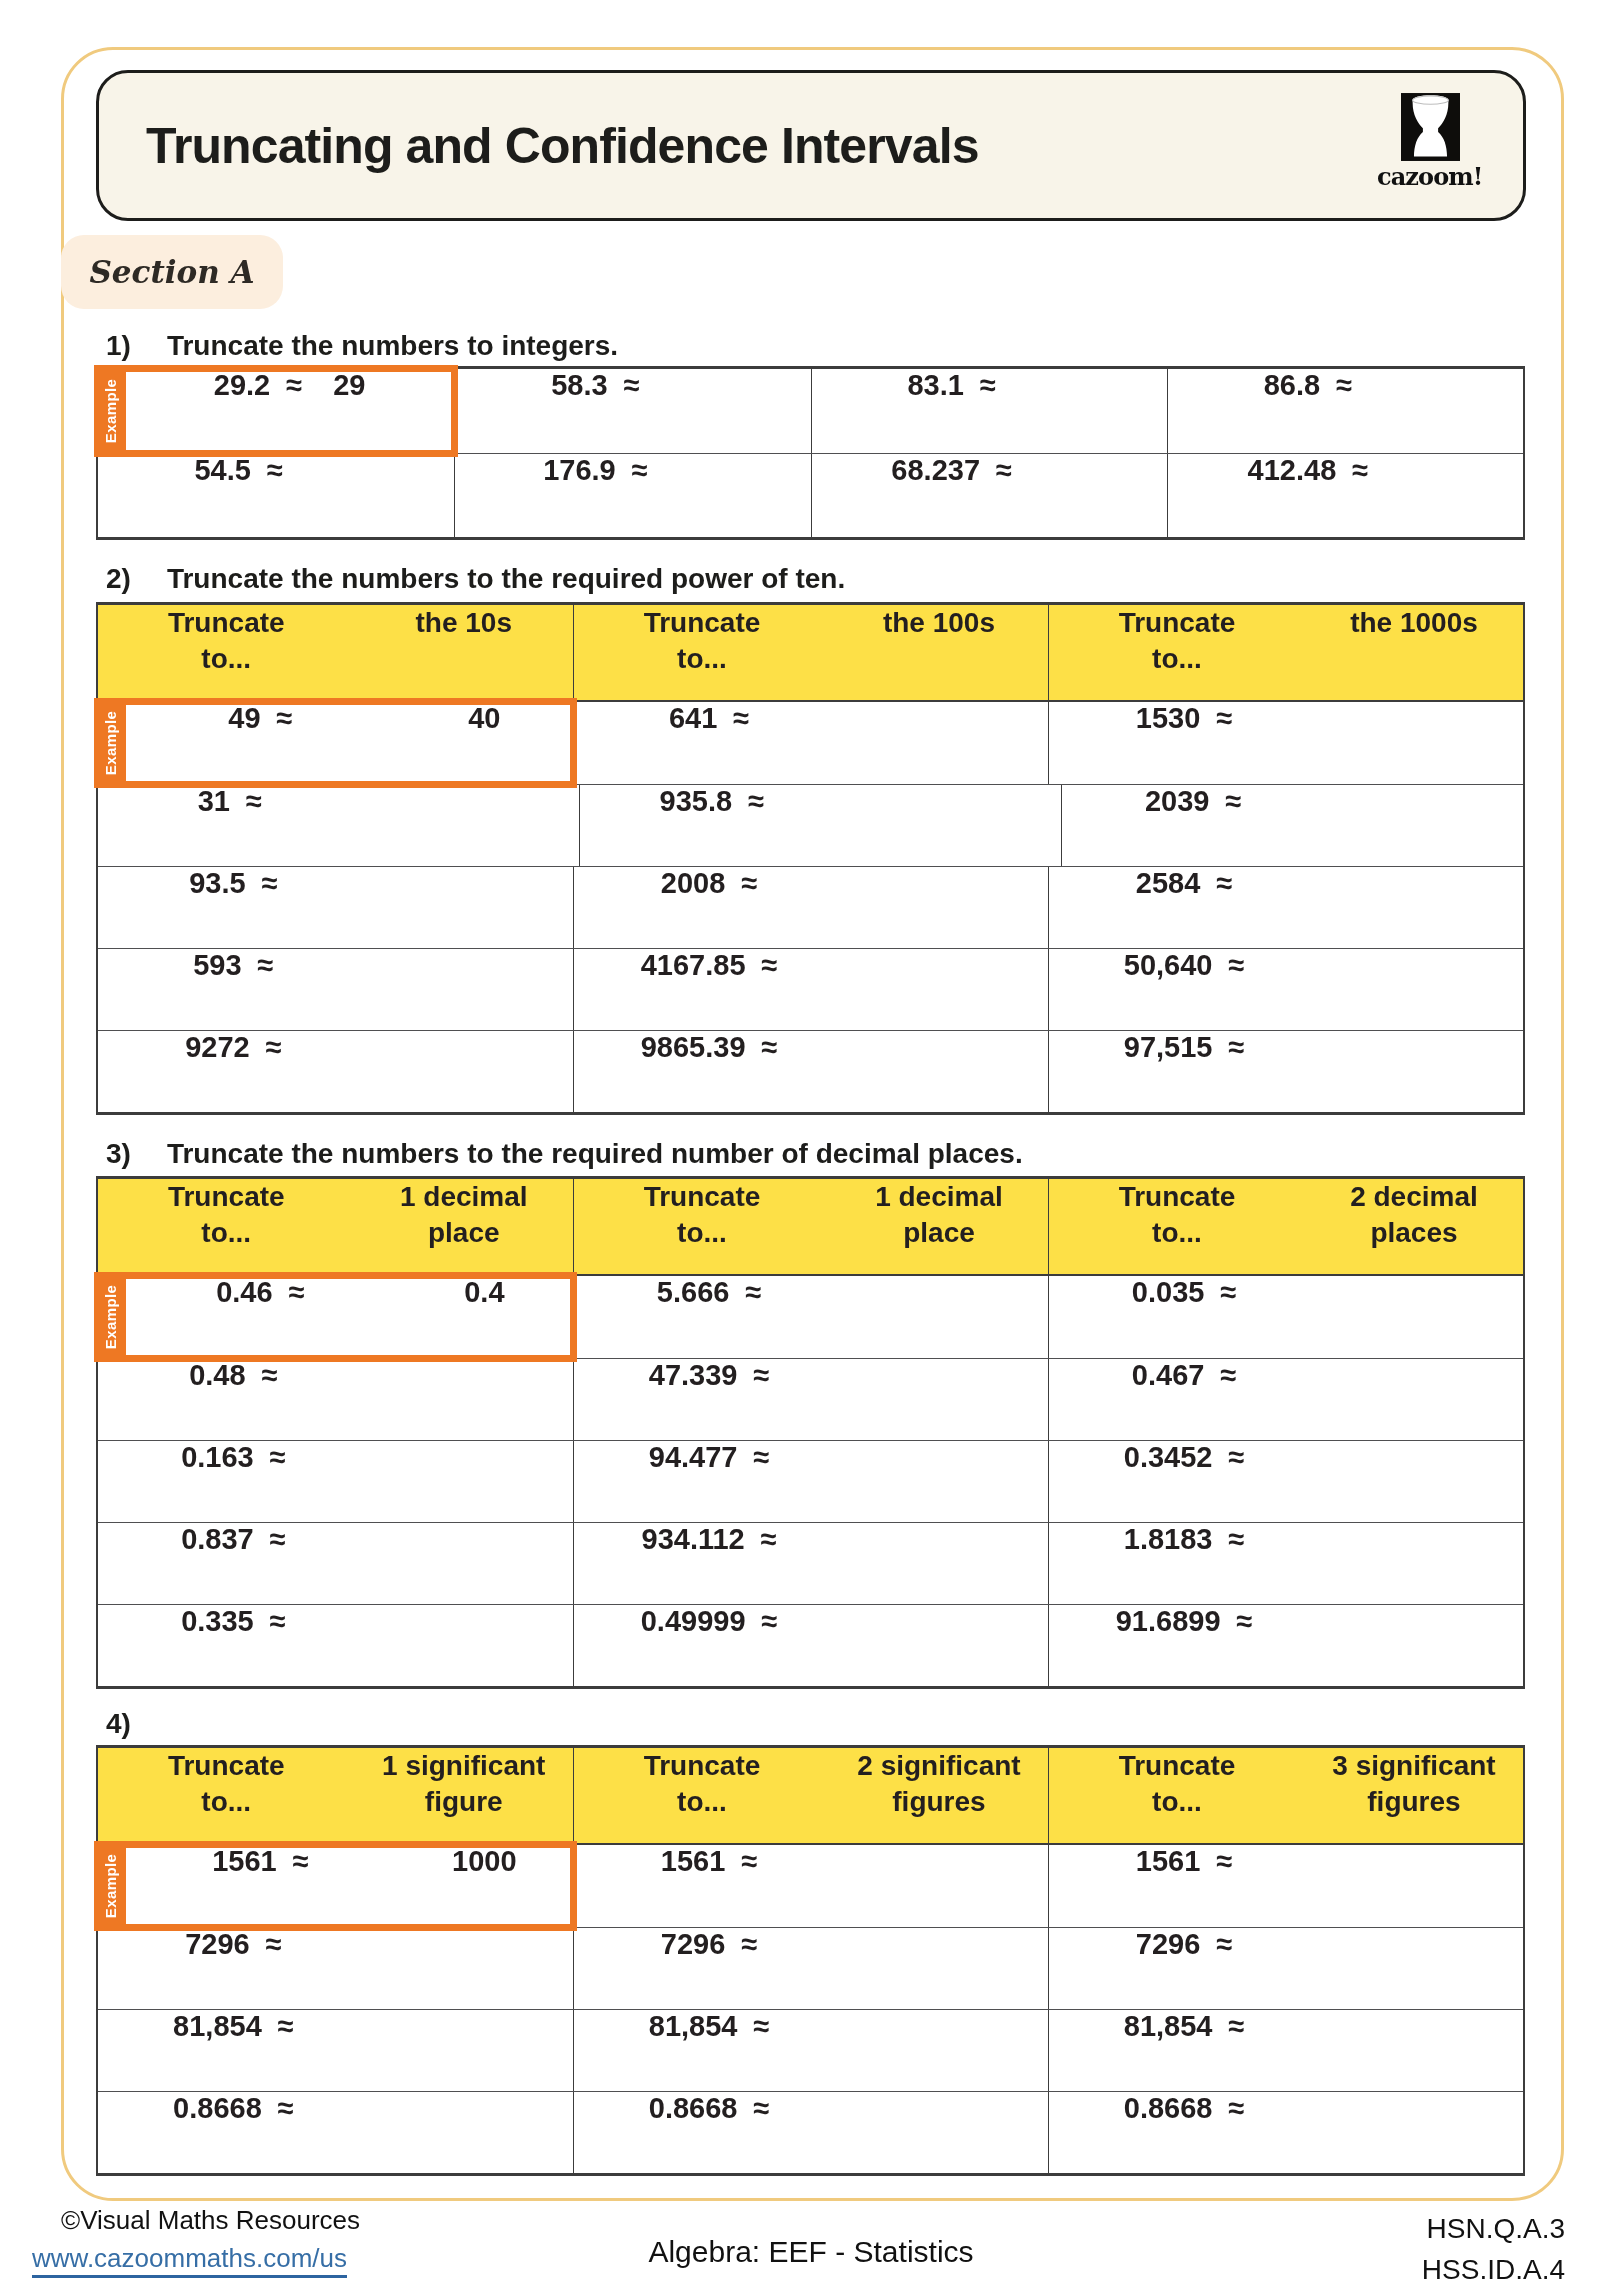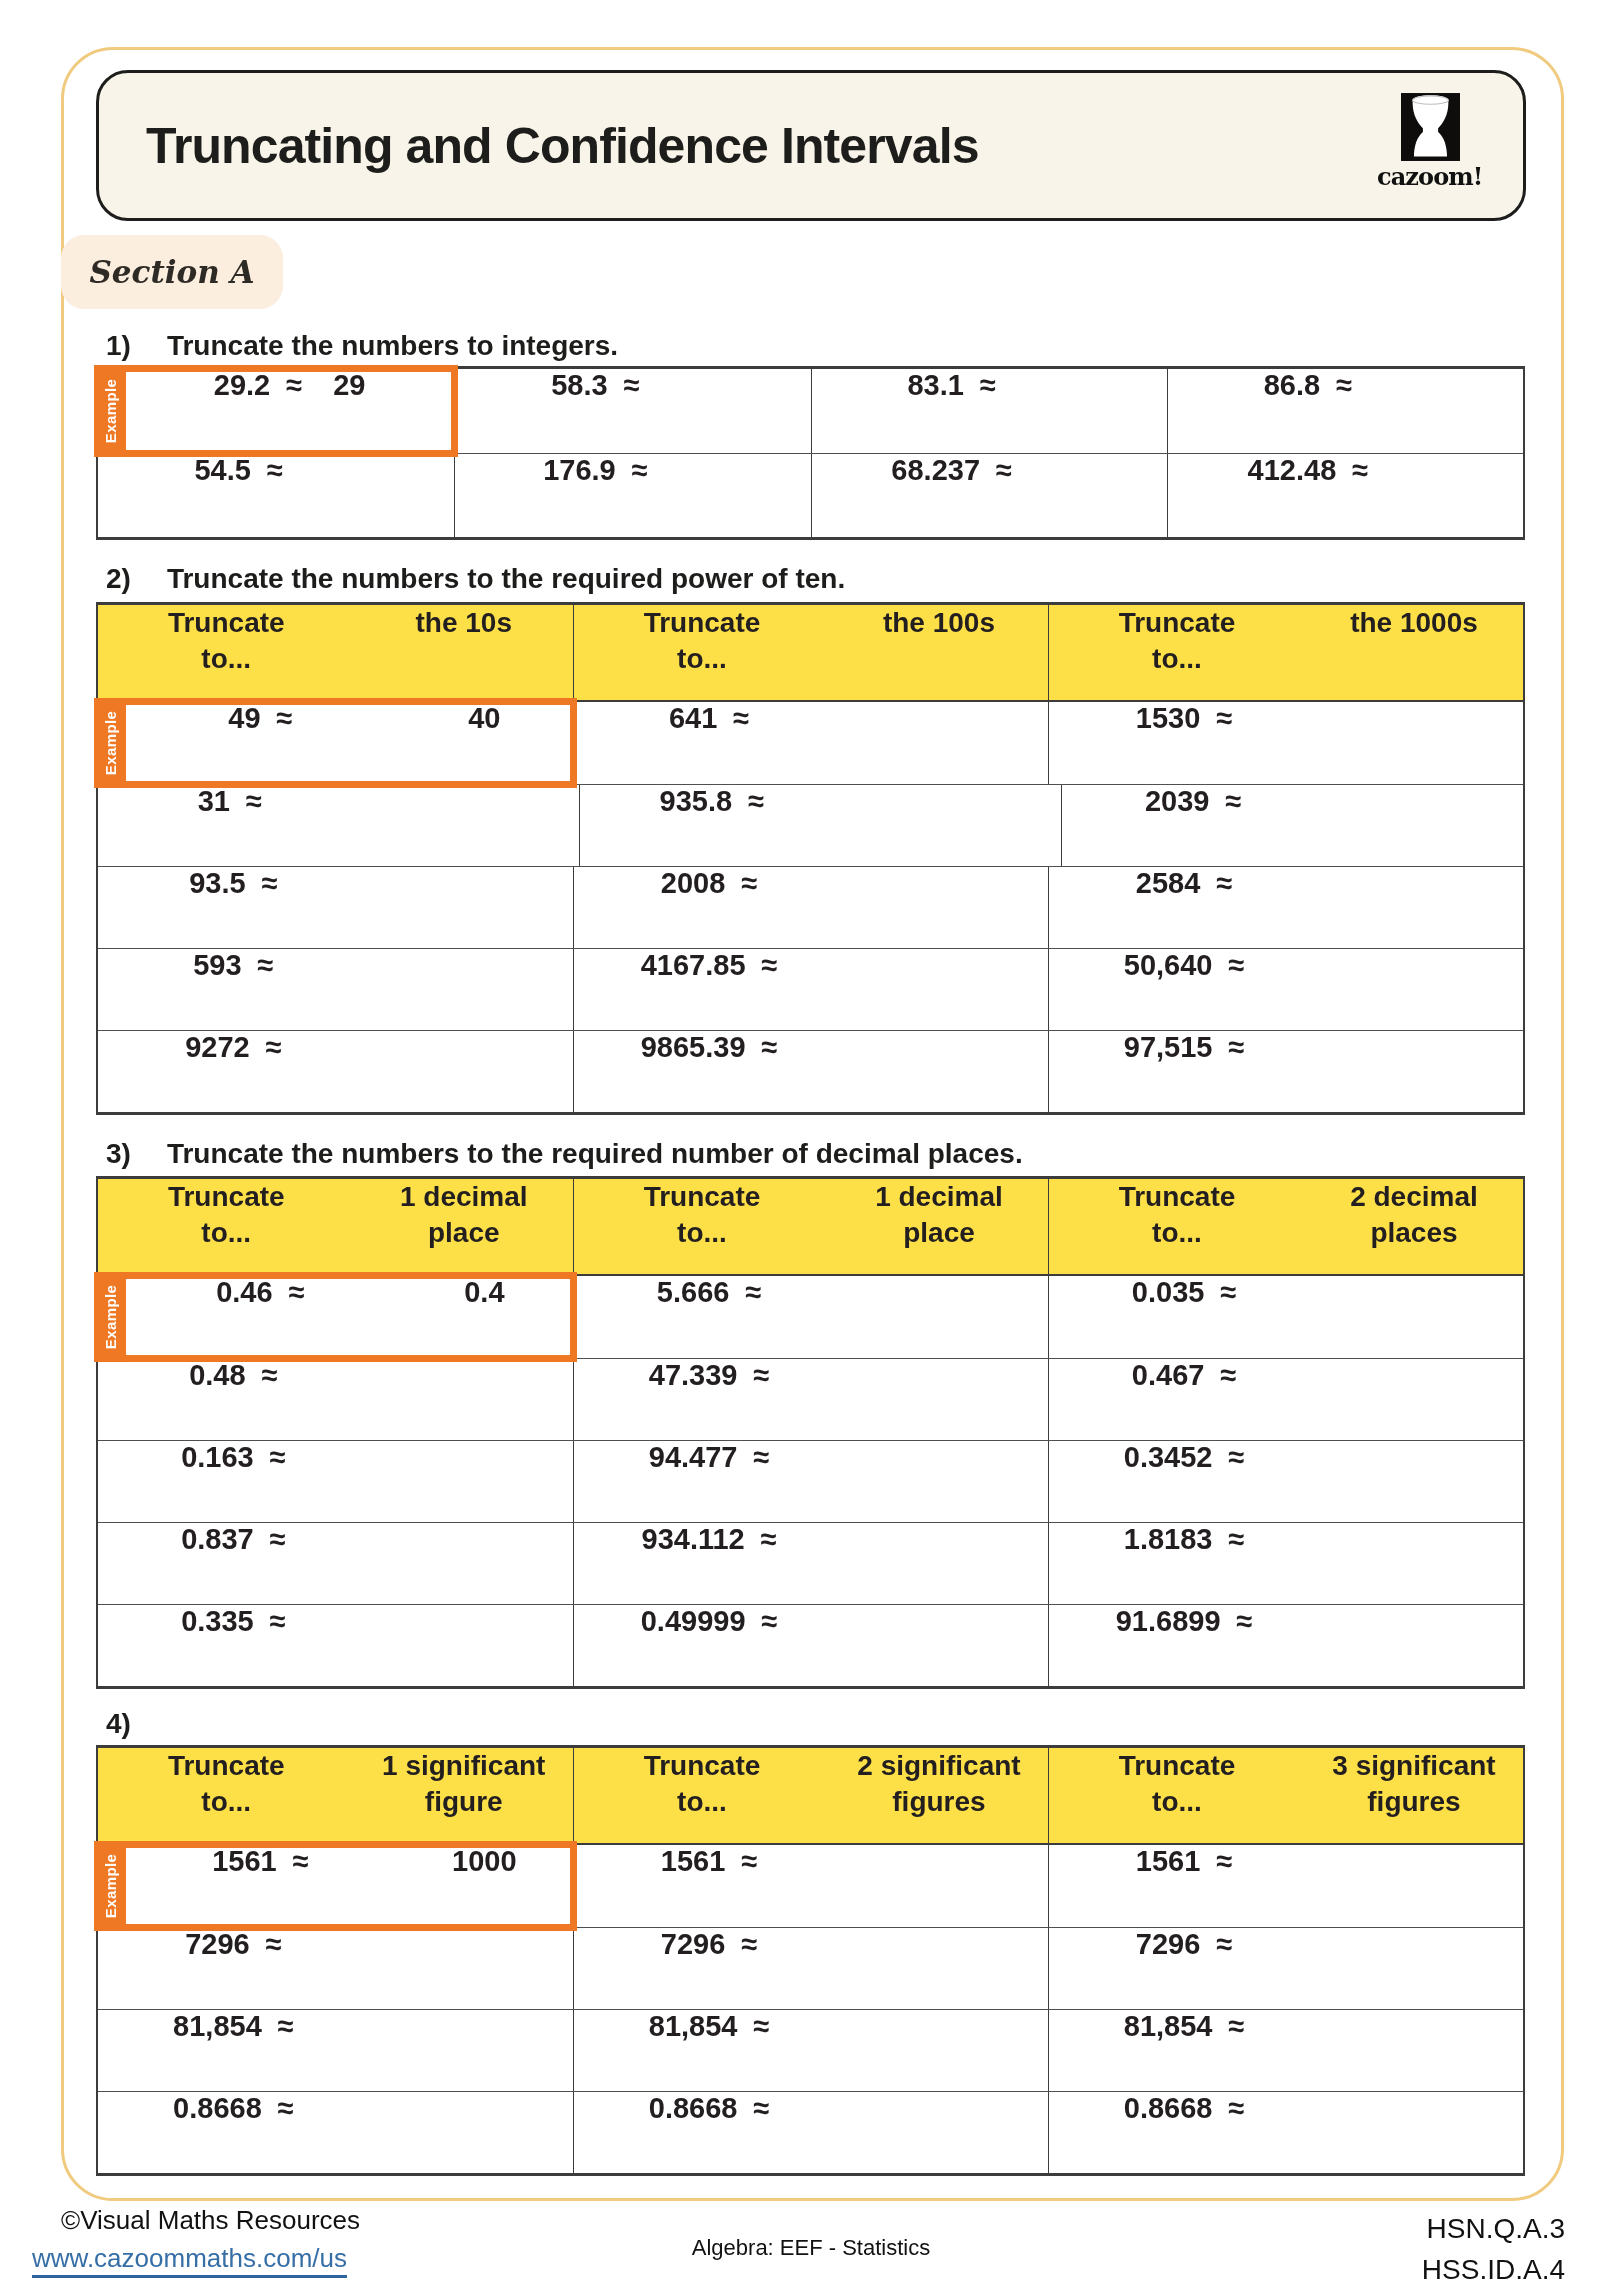--- a/index.html
+++ b/index.html
@@ -87,21 +87,21 @@
   }
   
   .footer-left{position:absolute;left:16px;top:2205px;font-size:26px;color:#111;}
   .footer-left .copyright{display:block;margin-left:45px;}
   .footer-link{
     display:inline-block;margin-left:16px;margin-top:7.2px;color:#366ea6;
     border-bottom:3.6px solid #2d64a0;padding-bottom:0.9px;cursor:pointer;
   }
   .footer-center{
     position:absolute;left:0;top:2235px;width:100%;text-align:center;
-    font-size:22px;color:#111;
+    font-size:30px;color:#111;
   }
   .footer-codes{
     position:absolute;right:57px;top:2209px;text-align:right;
     font-size:28px;color:#111;line-height:1.45;
   }
 </style>
 </head>
 <body>
 
 <div class="gold-frame"></div>

